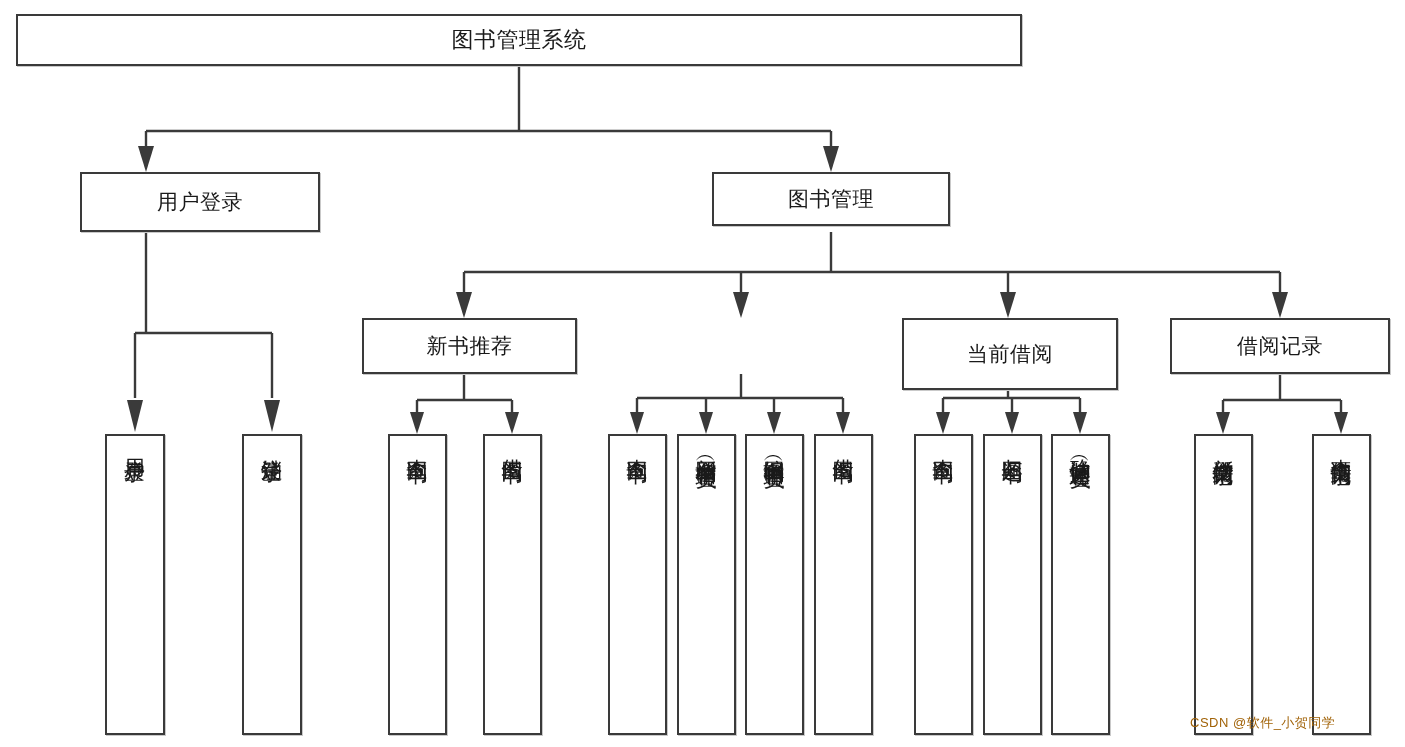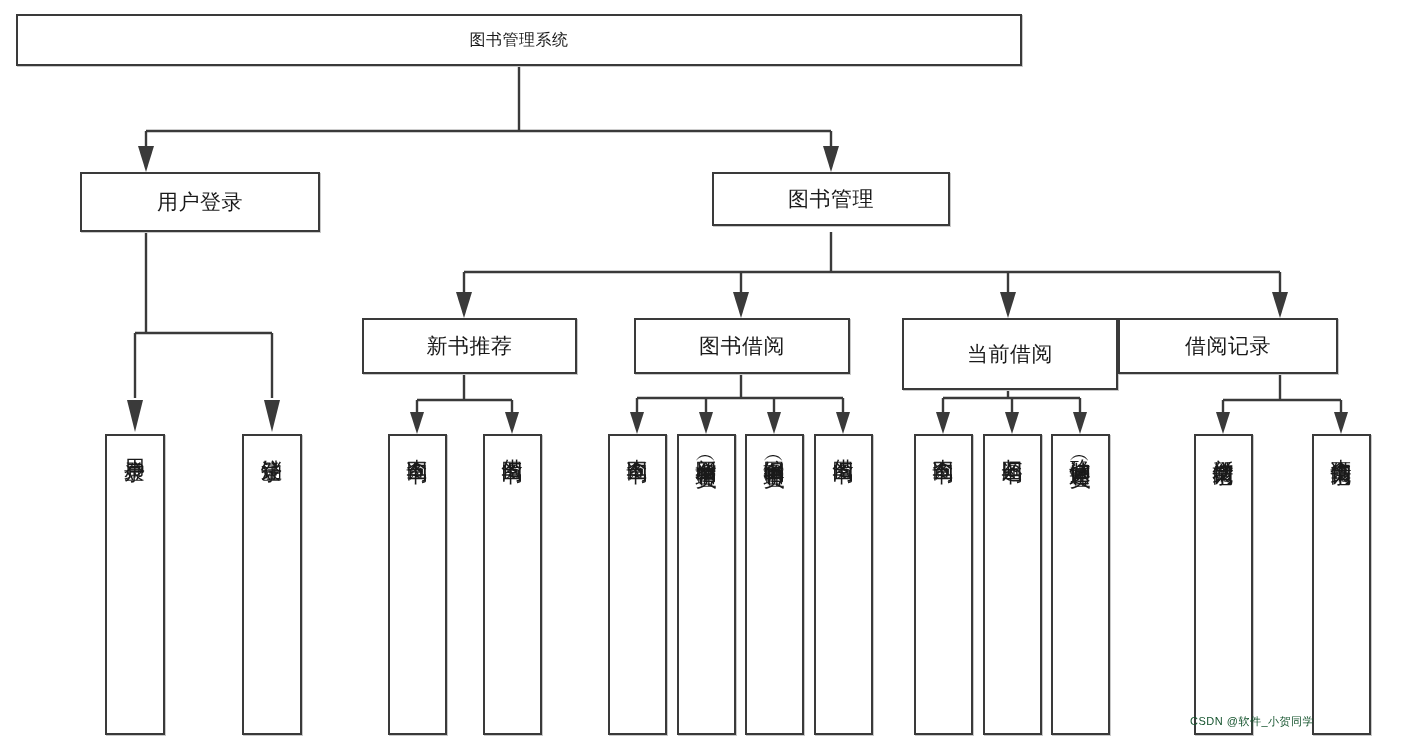--- a/index.html
+++ b/index.html
@@ -47,28 +47,28 @@
     justify-content: center;
     padding-top: 6px;
   }
   .node.vertical .node-label {
     writing-mode: vertical-rl;
     text-orientation: upright;
     font-size: 21px;
     letter-spacing: 1.5px;
     line-height: 1;
   }
-  .node.root .node-label { font-size: 16px; }
+  .node.root .node-label { font-size: 22px; }
 
   .watermark {
     position: absolute;
     left: 1190px;
     top: 714px;
-    font-size: 11px;
-    color: #14532d;
+    font-size: 13px;
+    color: #a16207;
     white-space: nowrap;
     letter-spacing: 0.5px;
     pointer-events: none;
   }
   svg.connectors {
     position: absolute;
     left: 0;
     top: 0;
     width: 1405px;
     height: 747px;
@@ -158,27 +158,24 @@
   <div class="node horizontal" style="left:80px; top:172px; width:240px; height:60px;">
     <span class="node-label">用户登录</span>
   </div>
   <div class="node horizontal" style="left:712px; top:172px; width:238px; height:54px;">
     <span class="node-label">图书管理</span>
   </div>
 
   <div class="node horizontal" style="left:362px; top:318px; width:215px; height:56px;font-family:Liberation Serif, serif;">
     <span class="node-label">新书推荐</span>
   </div>
-  <div class="node horizontal" style="left:634px; top:318px; width:216px; height:56px;">
-    <span class="node-label">图书借阅</span>
-  </div>
   <div class="node horizontal" style="left:902px; top:318px; width:216px; height:72px;">
     <span class="node-label">当前借阅</span>
   </div>
-  <div class="node horizontal" style="left:1118px; top:318px; width:220px; height:56px;">
+  <div class="node horizontal" style="left:1170px; top:318px; width:220px; height:56px;">
     <span class="node-label">借阅记录</span>
   </div>
 
   <div class="node vertical" style="left:105px; top:434px; width:60px; height:301px;">
     <span class="node-label">用户登录</span>
   </div>
   <div class="node vertical" style="left:242px; top:434px; width:60px; height:301px;">
     <span class="node-label">注销登录</span>
   </div>
 

